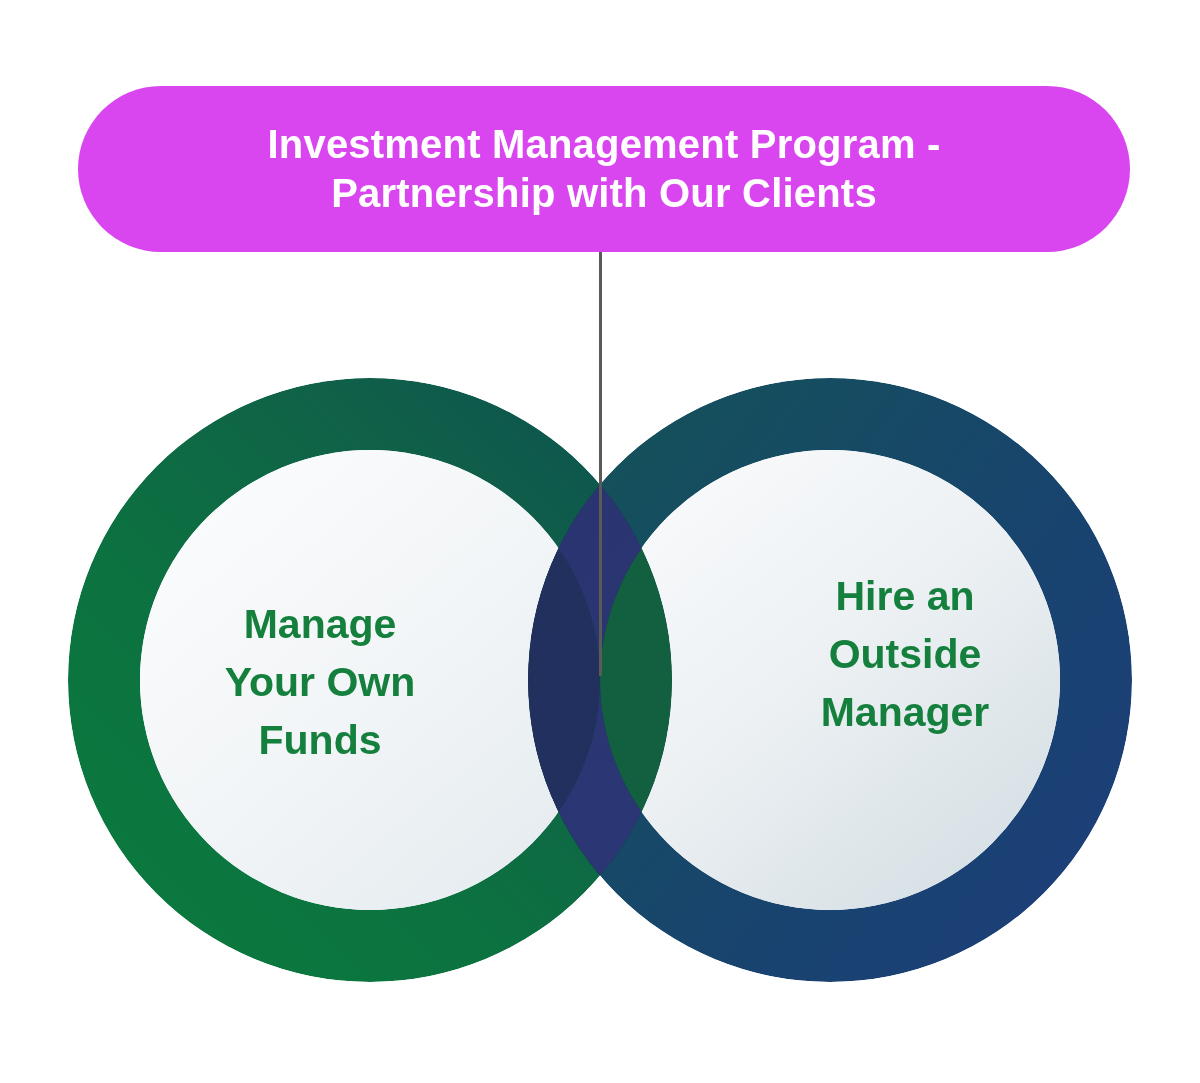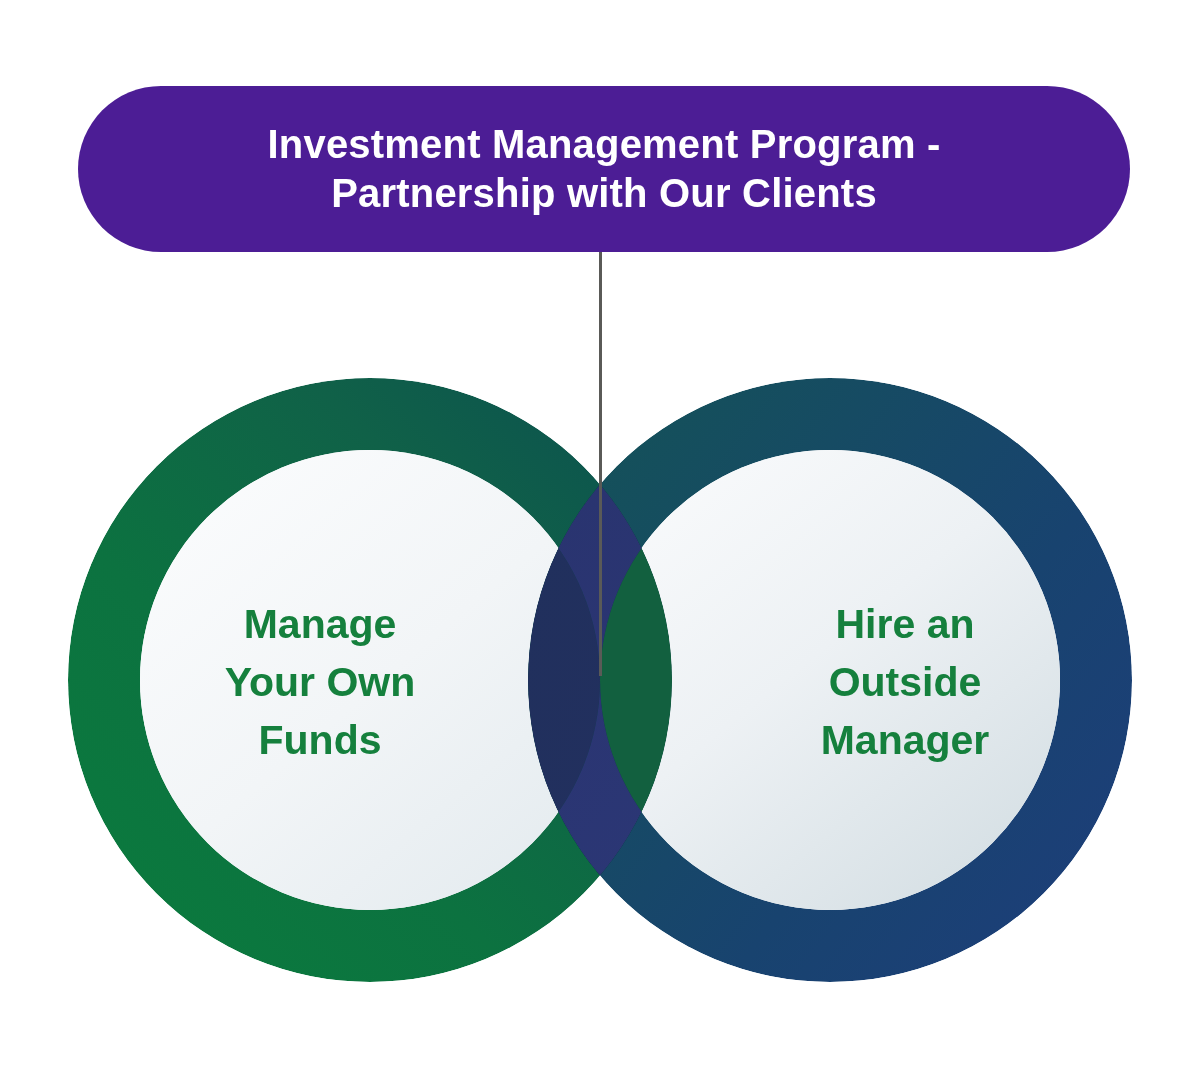--- a/index.html
+++ b/index.html
@@ -21,21 +21,21 @@
     background: #ffffff;
   }
 
   
   #title-box {
     position: absolute;
     left: 78px;
     top: 86px;
     width: 1052px;
     height: 166px;
-    background: #4c1d95;
+    background: #d946ef;
     border-radius: 83px;
     display: flex;
     align-items: center;
     justify-content: center;
     box-sizing: border-box;
     padding: 0 40px;
     z-index: 5;
   }
   #title-text {
     color: #ffffff;
@@ -82,21 +82,21 @@
     white-space: pre-line;
     pointer-events: none;
   }
   #label-left {
     left: 160px;
     top: 595px;
     width: 320px;
   }
   #label-right {
     left: 745px;
-    top: 595px;
+    top: 567px;
     width: 320px;
     text-align: center;
   }
 </style>
 </head>
 <body>
 
 <div id="stage">
 
   <svg id="venn" viewBox="0 0 1200 1083" aria-hidden="true">

